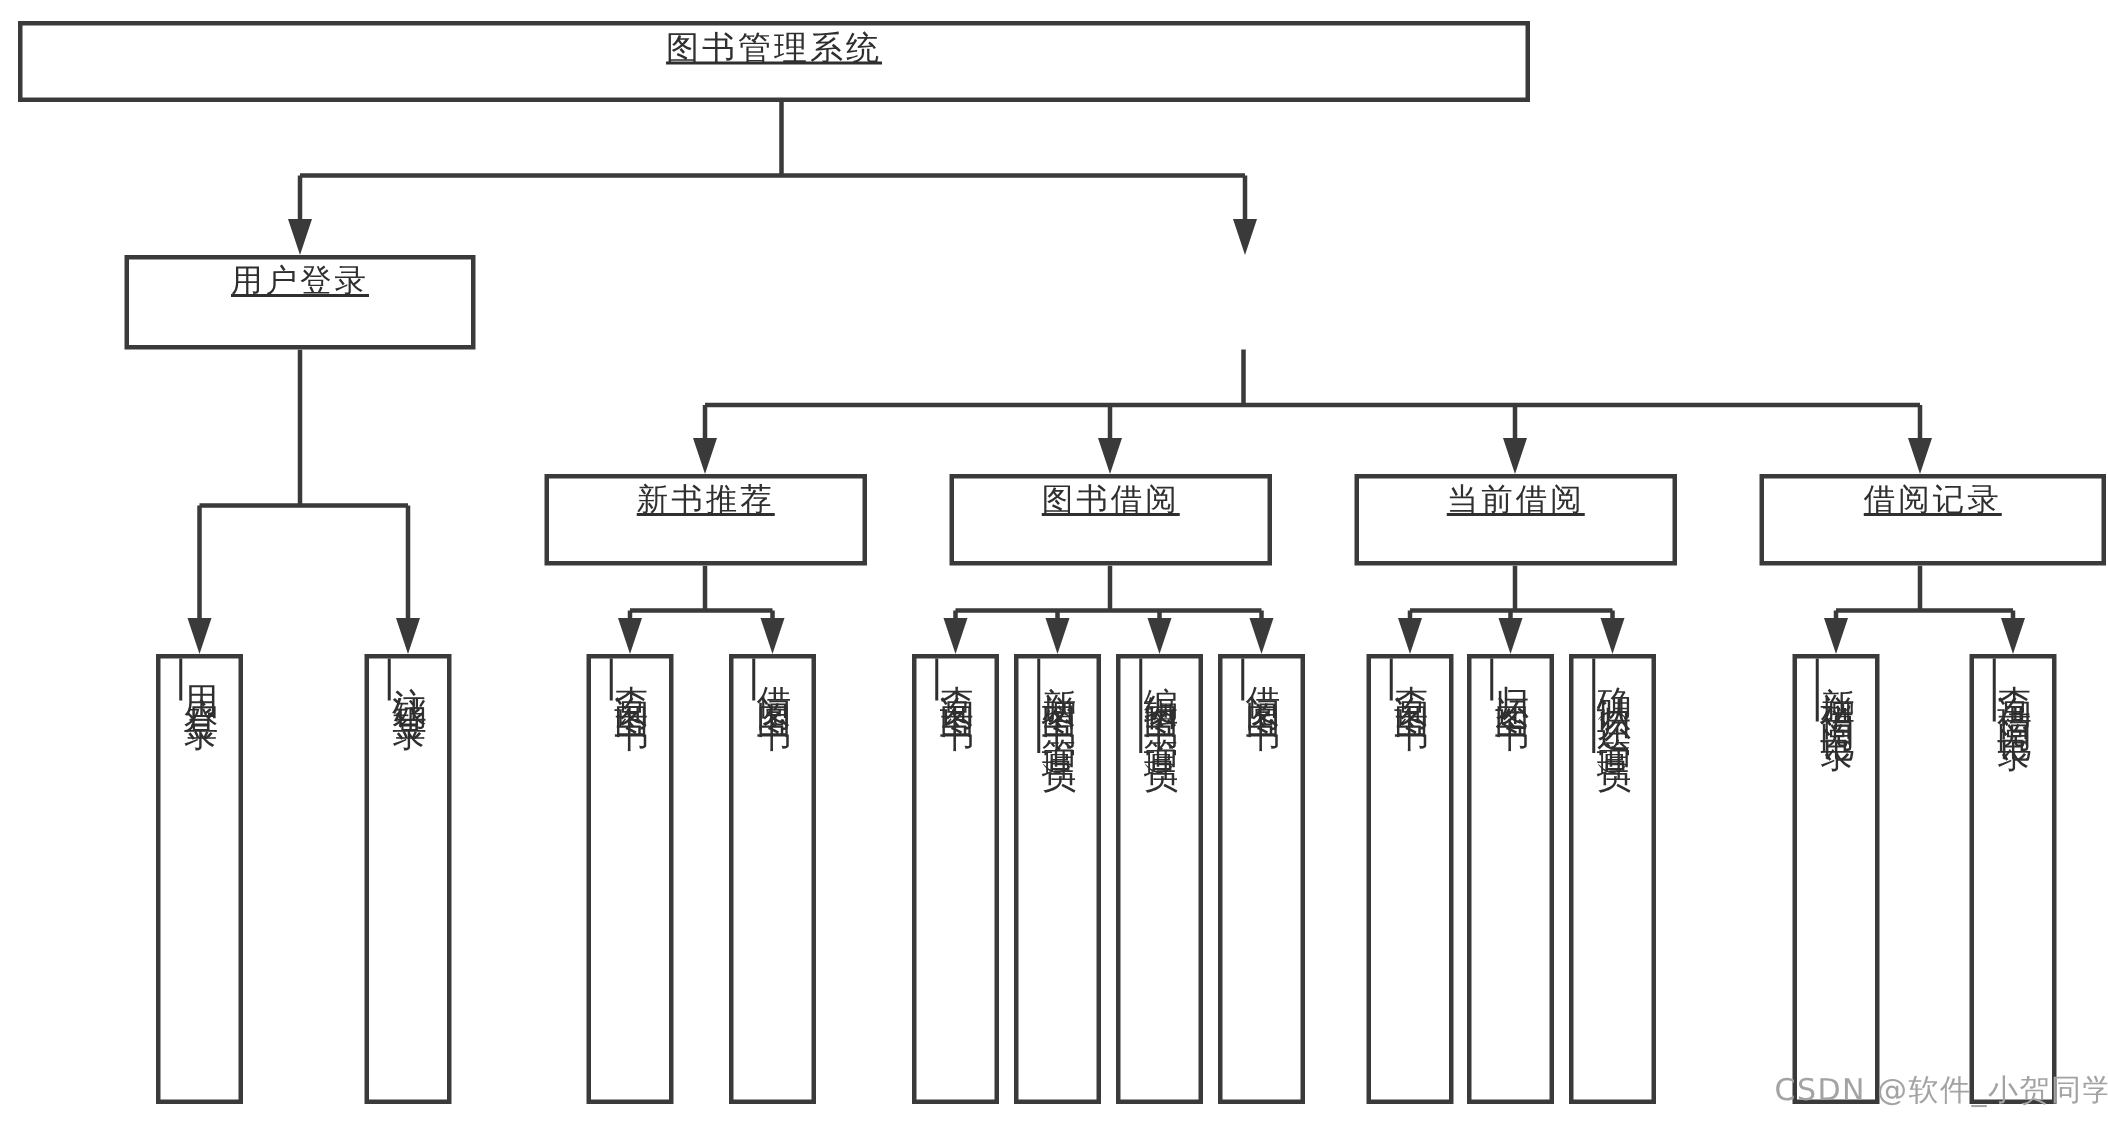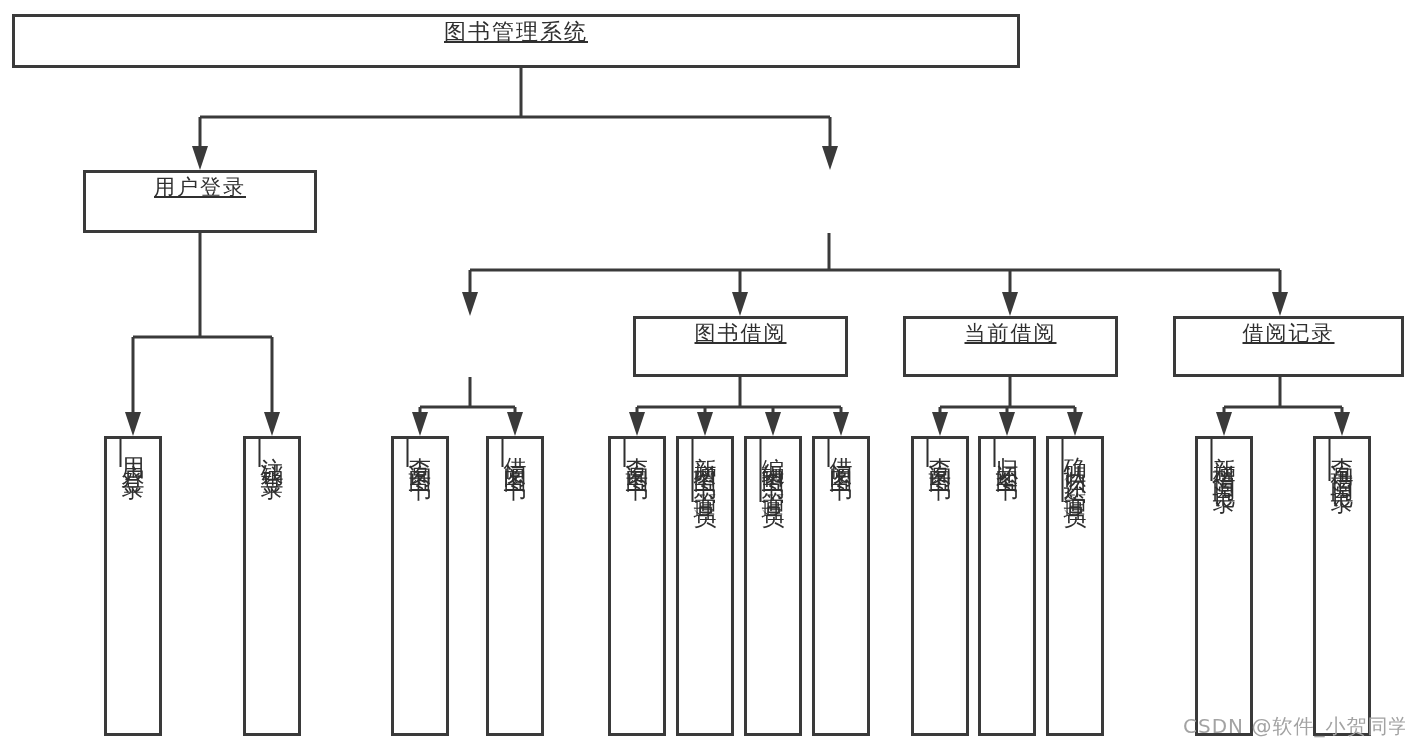--- a/index.html
+++ b/index.html
@@ -99,20 +99,23 @@
   </svg>
 
   <div class="box rootbox" style="left:12px; top:14px; width:1008px; height:54px;">
     <span>图书管理系统</span>
   </div>
 
   <div class="box hbox" style="left:83px; top:170px; width:234px; height:63px;">
     <span>用户登录</span>
   </div>
 
+  <div class="box hbox" style="left:363px; top:316px; width:215px; height:61px;">
+    <span>新书推荐</span>
+  </div>
   <div class="box hbox" style="left:903px; top:316px; width:215px; height:61px;">
     <span>当前借阅</span>
   </div>
   <div class="box hbox" style="left:633px; top:316px; width:215px; height:61px;">
     <span>图书借阅</span>
   </div>
   <div class="box hbox" style="left:1173px; top:316px; width:231px; height:61px;">
     <span>借阅记录</span>
   </div>
 

